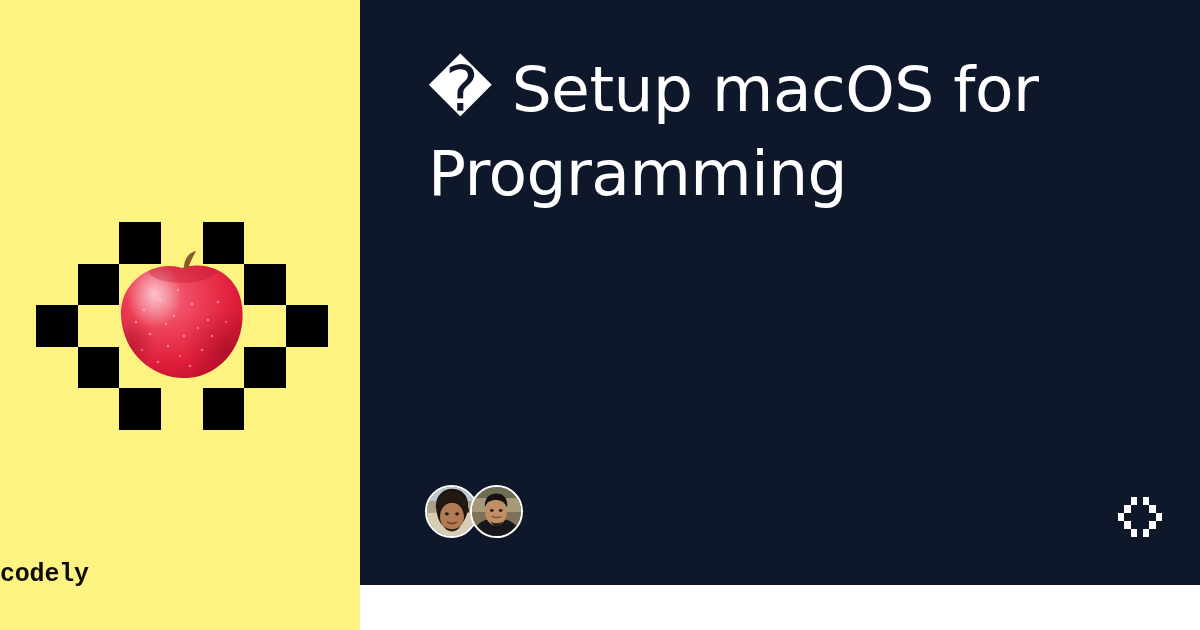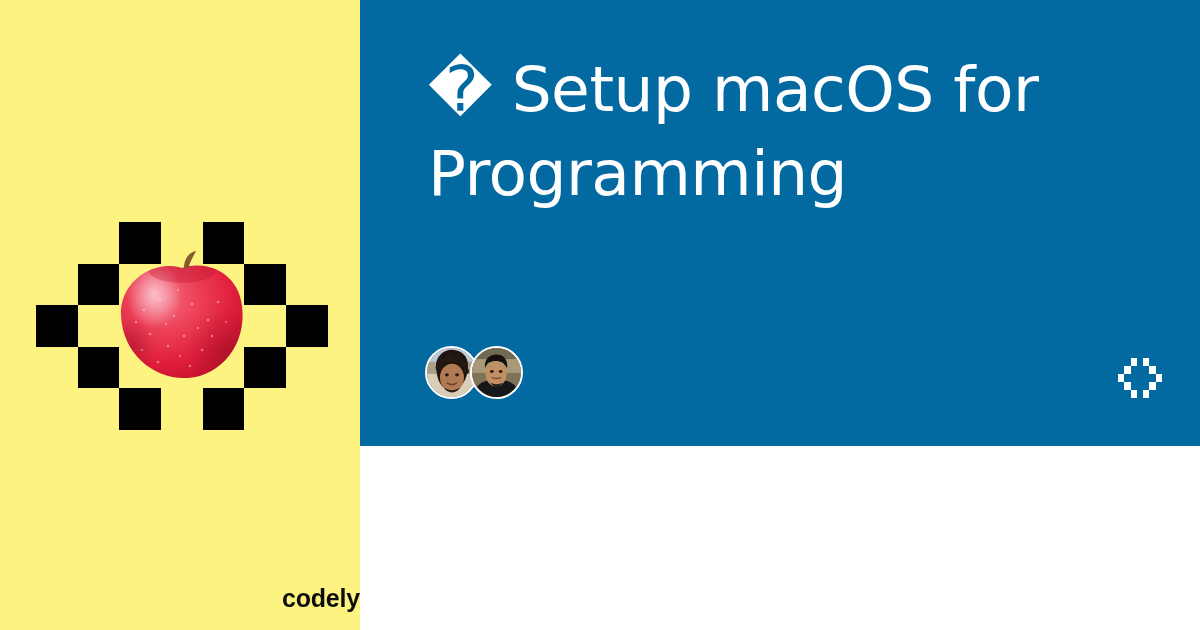--- a/index.html
+++ b/index.html
@@ -57,35 +57,35 @@
     top: 28px;
     width: 136px;
     height: 132px;
   }
   .apple svg { display: block; width: 100%; height: 100%; }
 
   .brand-wordmark {
     position: absolute;
     left: 0;
     right: 0;
-    top: 584px;
-    text-align: right;
-    font-family: Liberation Sans, sans-serif;
+    top: 560px;
+    text-align: left;
+    font-family: Liberation Mono, monospace;
     font-size: 25px;
     font-weight: 700;
     letter-spacing: -0.2px;
     color: #0d0d0d;
   }
 
   
   .right-panel {
     position: relative;
     width: 840px;
-    height: 446px;
-    background: #0369a1;
+    height: 585px;
+    background: #0f172a;
     flex: 0 0 840px;
   }
 
   .title {
     position: absolute;
     left: 68px;
     top: 48px;
     width: 700px;
     color: #ffffff;
     font-family: "DejaVu Sans", sans-serif;

